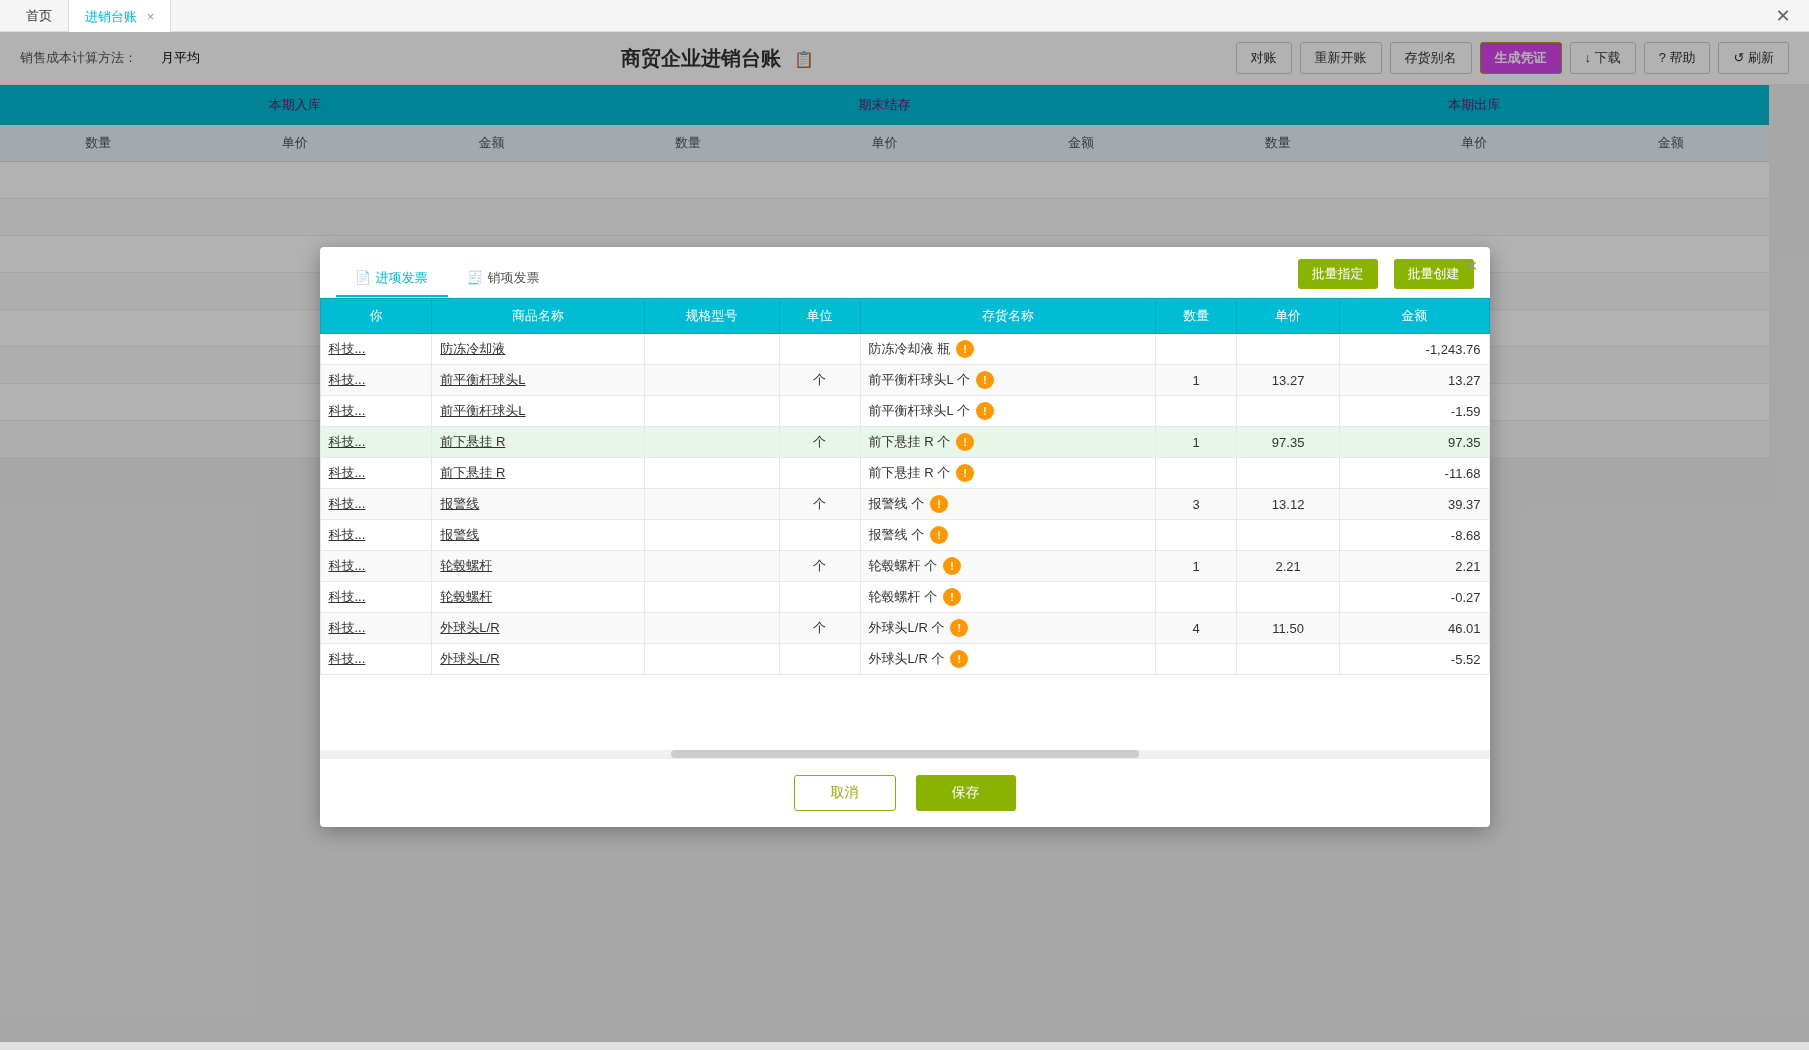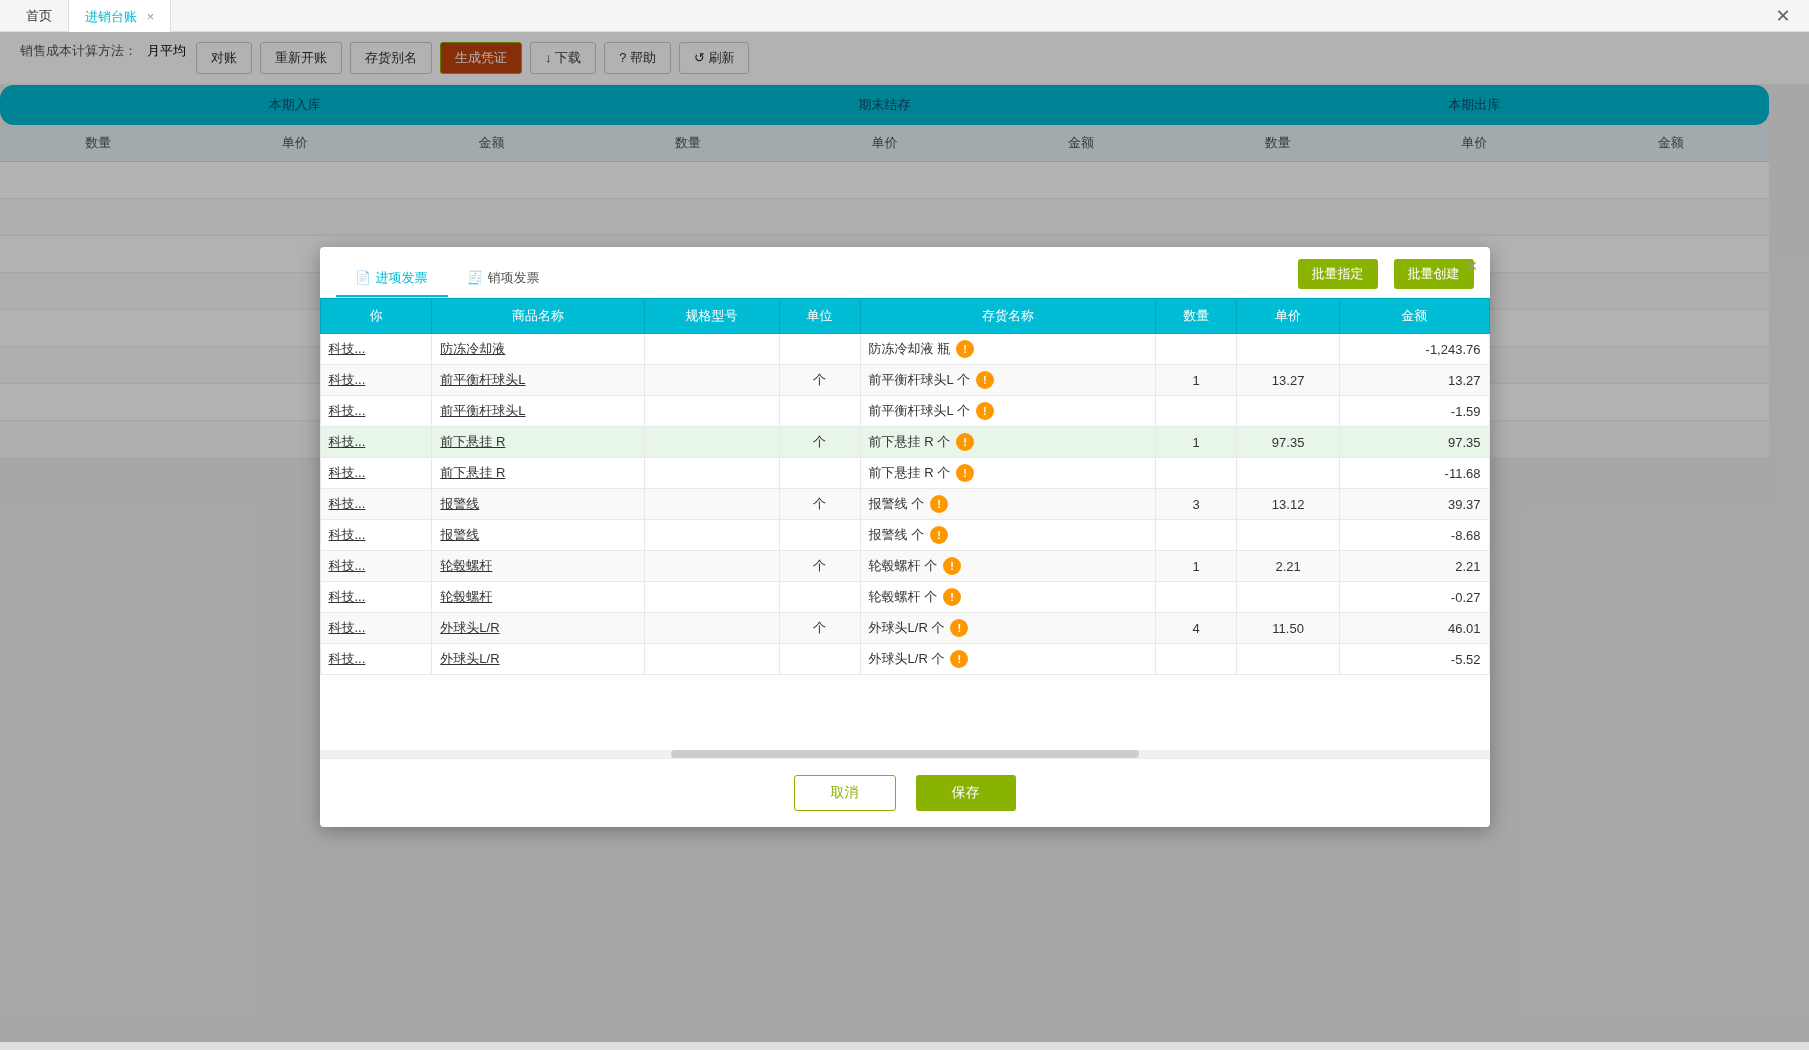--- a/index.html
+++ b/index.html
@@ -22,29 +22,29 @@
       display: flex; align-items: center; justify-content: center;
       cursor: pointer; font-size: 18px; color: #666;
     }
 
     
     .main-area { background: #f0f0f0; width: 100%; height: calc(1050px - 40px); position: relative; }
 
     
     .app-header {
       background: white; padding: 10px 20px;
-      display: flex; align-items: flex-start; gap: 10px;
+      display: flex; align-items: center; gap: 24px;
       border-bottom: 1px solid #eee;
     }
     .app-header .cost-label { font-size: 13px; color: #555; }
     .app-header .title { flex: 1; text-align: center; font-size: 20px; font-weight: bold; color: #333; }
     .app-header .title-icon { font-size: 16px; color: #888; margin-left: 8px; }
     .btn-group { display: flex; gap: 8px; }
     .btn { padding: 6px 14px; border-radius: 3px; cursor: pointer; font-size: 13px; border: 1px solid #ccc; background: white; color: #333; }
-    .btn-primary { background: #c2410c; color: white; border: 1px solid #8ab200; }
+    .btn-primary { background: #d946ef; color: white; border: 1px solid #8ab200; font-weight: bold; }
     .btn-icon { display: flex; align-items: center; gap: 4px; }
 
     
     .right-panel {
       position: absolute; right: 0; top: 0; width: 40px;
       background: #e8e8e8; height: 100%; border-left: 1px solid #ccc;
       display: flex; flex-direction: column; align-items: center; padding-top: 10px;
       font-size: 12px; color: #555;
     }
     .right-panel-year {
@@ -130,32 +130,36 @@
     <span class="close-x">×</span>
   </div>
   <div class="top-close-btn">✕</div>
 </div>
 
 <div class="main-area">
 
   <div class="app-header">
     <span class="cost-label">销售成本计算方法：</span>
     <span>月平均</span>
+    <div class="title">
+      <span>商贸企业进销台账</span>
+      <span class="title-icon">📋</span>
+    </div>
     <div class="btn-group">
       <button class="btn">对账</button>
       <button class="btn">重新开账</button>
       <button class="btn">存货别名</button>
       <button class="btn btn-primary">生成凭证</button>
       <button class="btn btn-icon">↓ 下载</button>
       <button class="btn btn-icon">? 帮助</button>
       <button class="btn btn-icon">↺ 刷新</button>
     </div>
   </div>
 
-  <div style="background:#00bcd4; color:#0c4a6e; display:flex; height:40px; align-items:center; width: calc(100% - 40px); border-radius: 14px;">
+  <div style="background:#00bcd4; color:#701a75; display:flex; height:40px; align-items:center; width: calc(100% - 40px);">
     <div style="flex:1; text-align:center; font-size:13px;">本期入库</div>
     <div style="flex:1; text-align:center; font-size:13px;">期末结存</div>
     <div style="flex:1; text-align:center; font-size:13px;">本期出库</div>
   </div>
   <div style="background:#e8f4f8; display:flex; height:37px; align-items:center; width:calc(100% - 40px); border-bottom:1px solid #ddd;">
     <div style="flex:1; text-align:center; color:#555;">数量</div>
     <div style="flex:1; text-align:center; color:#555;">单价</div>
     <div style="flex:1; text-align:center; color:#555;">金额</div>
     <div style="flex:1; text-align:center; color:#555;">数量</div>
     <div style="flex:1; text-align:center; color:#555;">单价</div>

